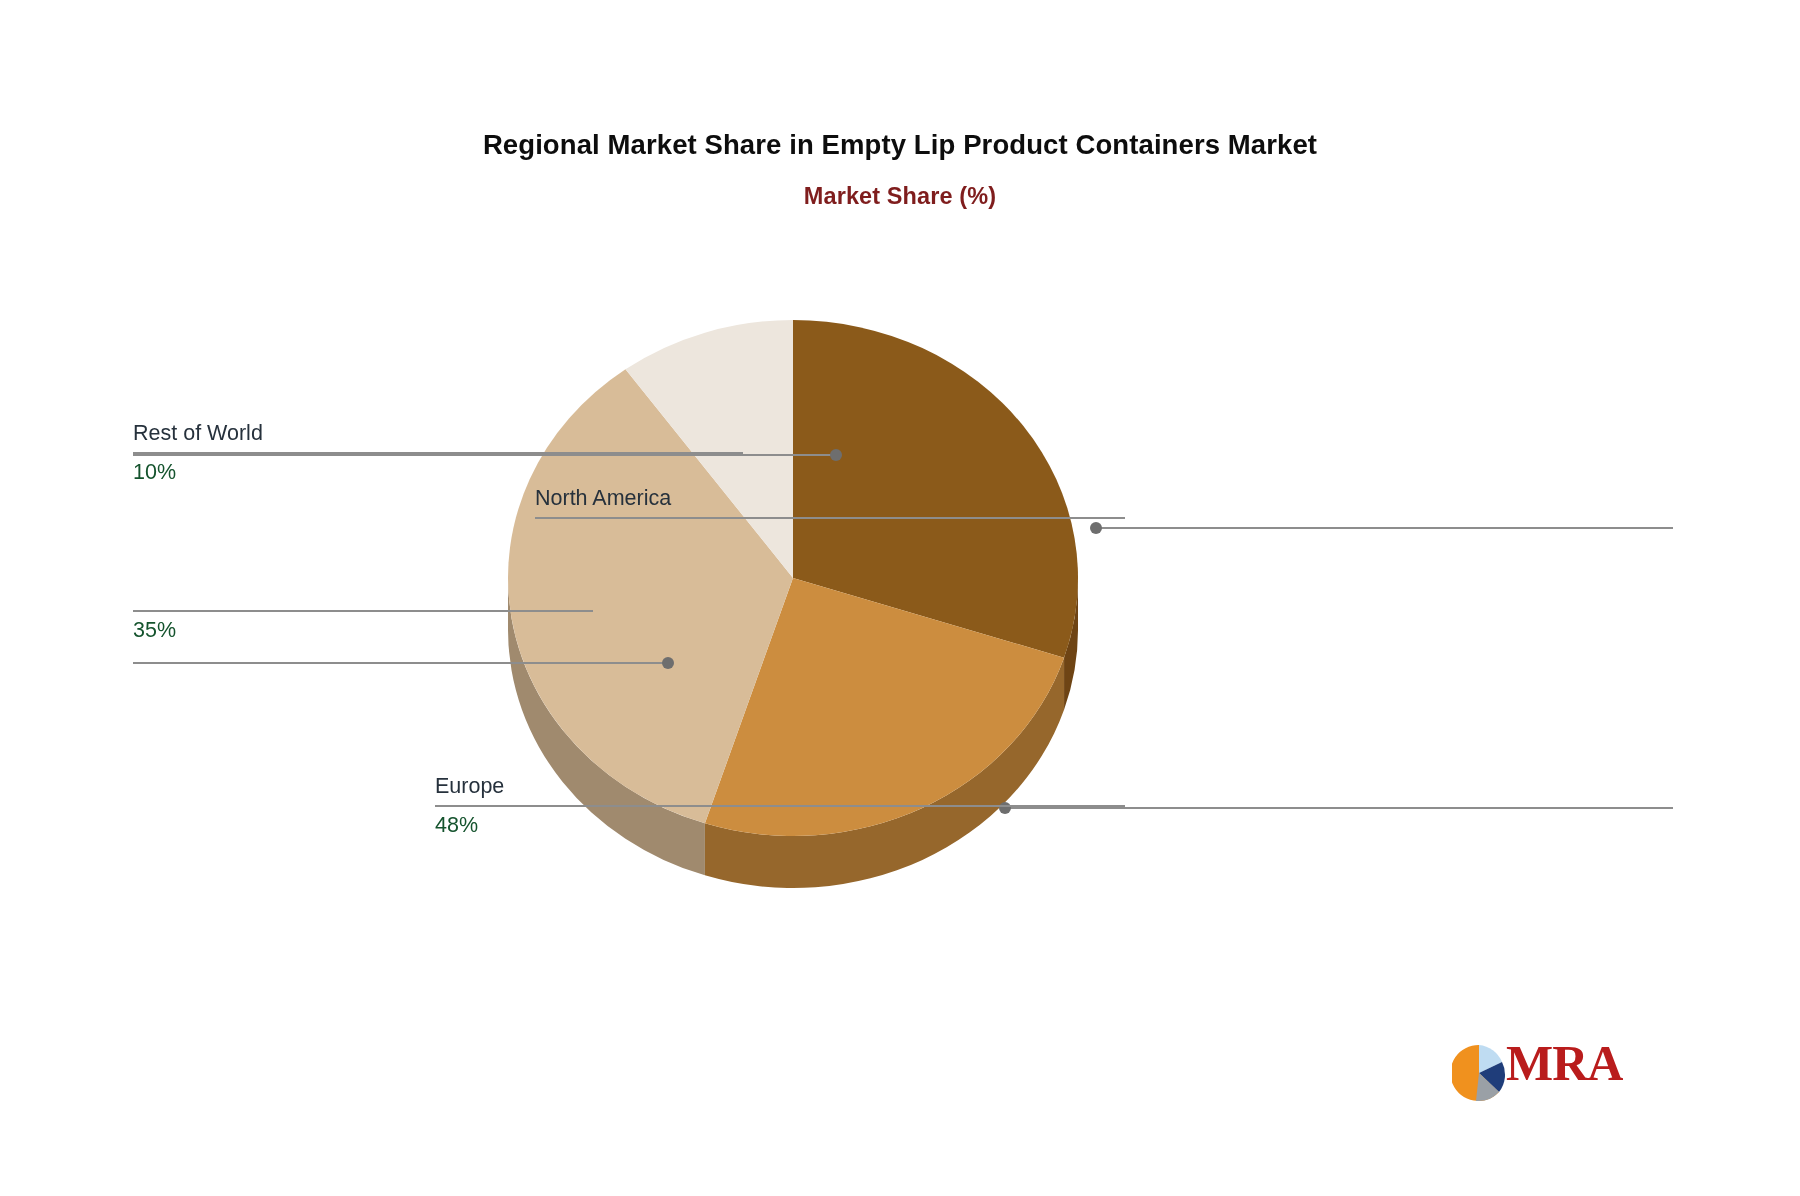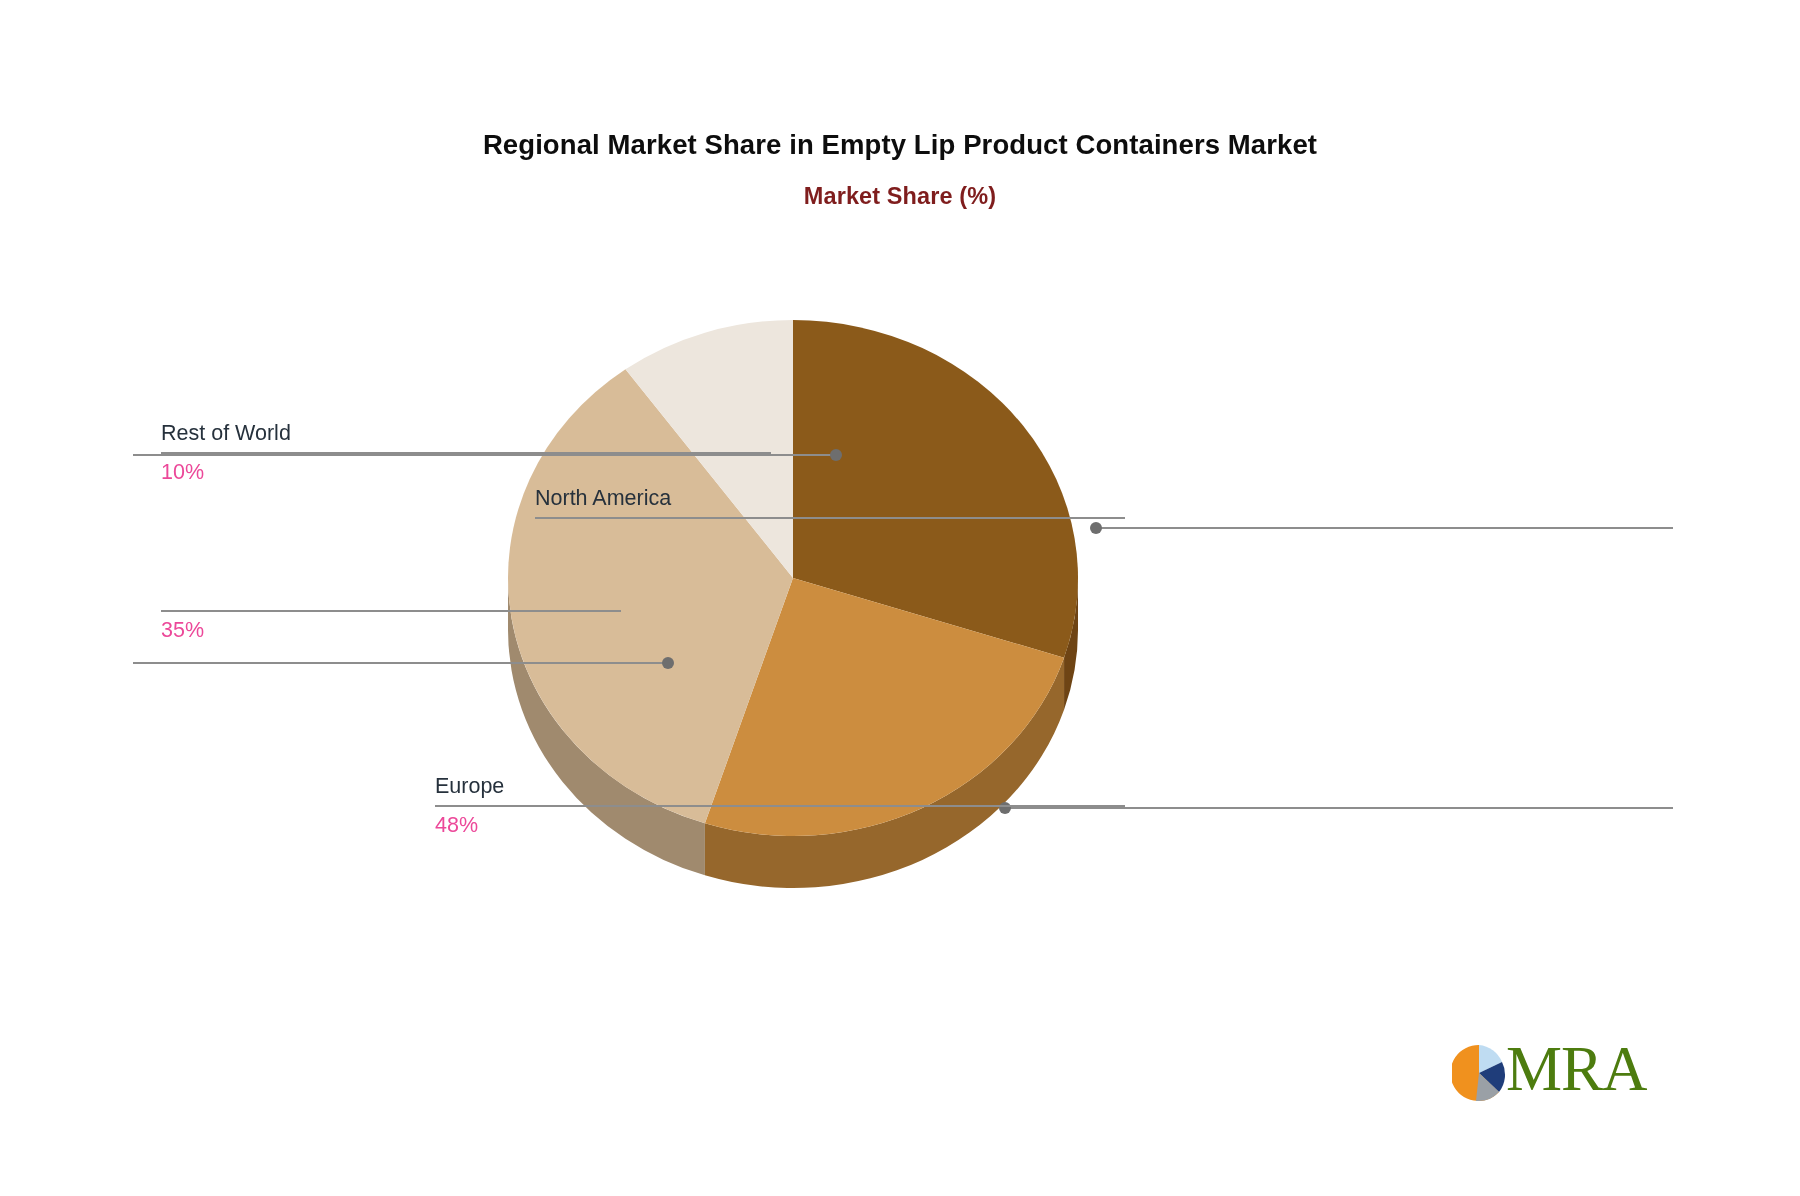--- a/index.html
+++ b/index.html
@@ -53,37 +53,36 @@
     top: 0;
     width: 1800px;
     height: 1196px;
     pointer-events: none;
   }
 
   
   .callout {
     position: absolute;
     font-family: "Liberation Sans", sans-serif;
-    margin-left: 28px;
   }
   .callout .cl-name {
     font-size: 21.5px;
     color: #26313c;
     white-space: nowrap;
     line-height: 1.25;
   }
   .callout .cl-rule {
     height: 0;
     border-top: 2px solid #8d8d8d;
     margin-top: 5px;
     margin-bottom: 5px;
   }
   .callout .cl-value {
     font-size: 21.5px;
-    color: #ec4899;
+    color: #14532d;
     white-space: nowrap;
     line-height: 1.25;
   }
   .callout.left { text-align: left; }
   .callout.right { text-align: left; }
 
   
   .callout-row    { left: 133px;  top: 420px; width: 610px; }
   .callout-apac   { left: 133px;  top: 605px; width: 460px; }
   .callout-na     { right: 400px; top: 485px; width: 590px; }
@@ -96,23 +95,23 @@
     left: 1452px;
     top: 1042px;
     width: 200px;
     height: 70px;
   }
   .logo-text {
     position: absolute;
     left: 54px;
     top: -4px;
     font-family: "Liberation Serif", serif;
-    font-size: 63px;
-    font-weight: normal;
-    color: #4d7c0f;
+    font-size: 50px;
+    font-weight: bold;
+    color: #b91c1c;
     letter-spacing: -1px;
     line-height: 1;
   }
 </style>
 </head>
 <body>
 
 <div class="canvas">
 
   <div class="title-block">

